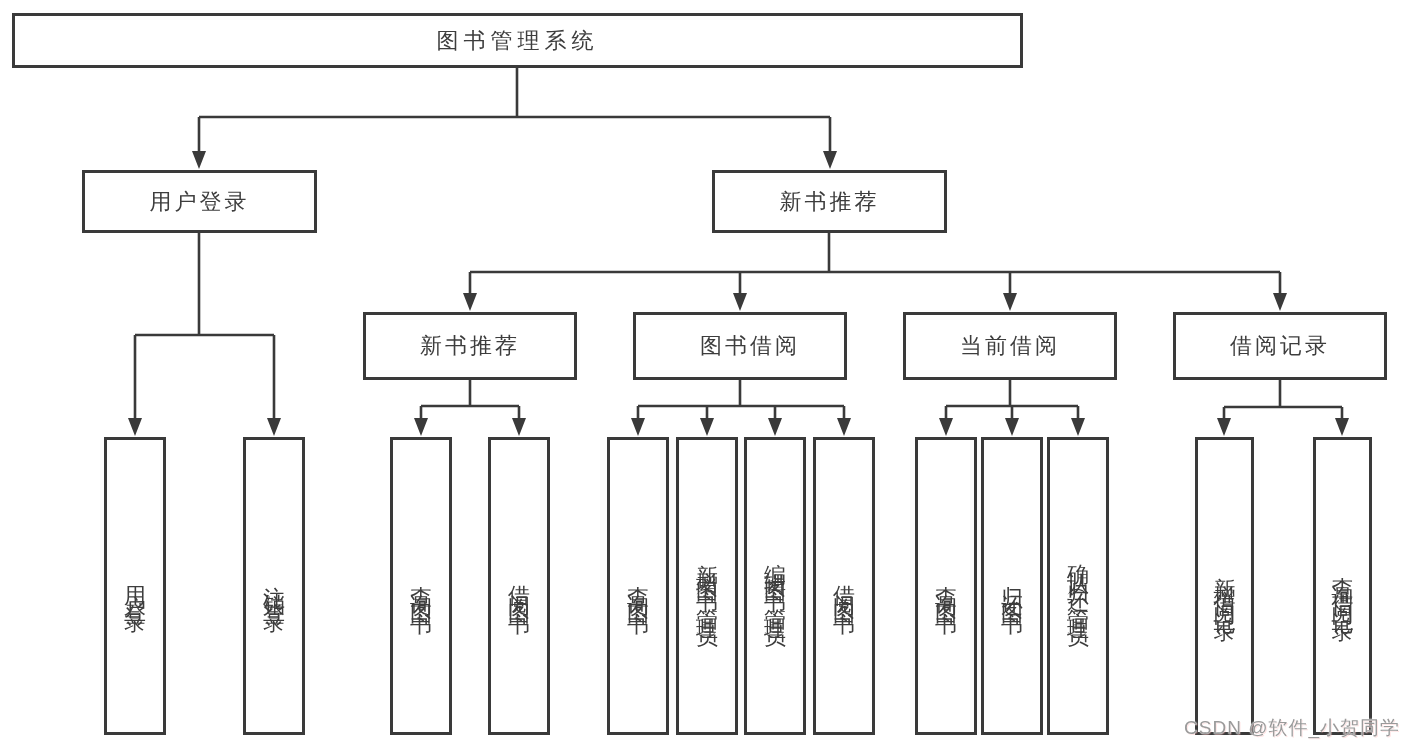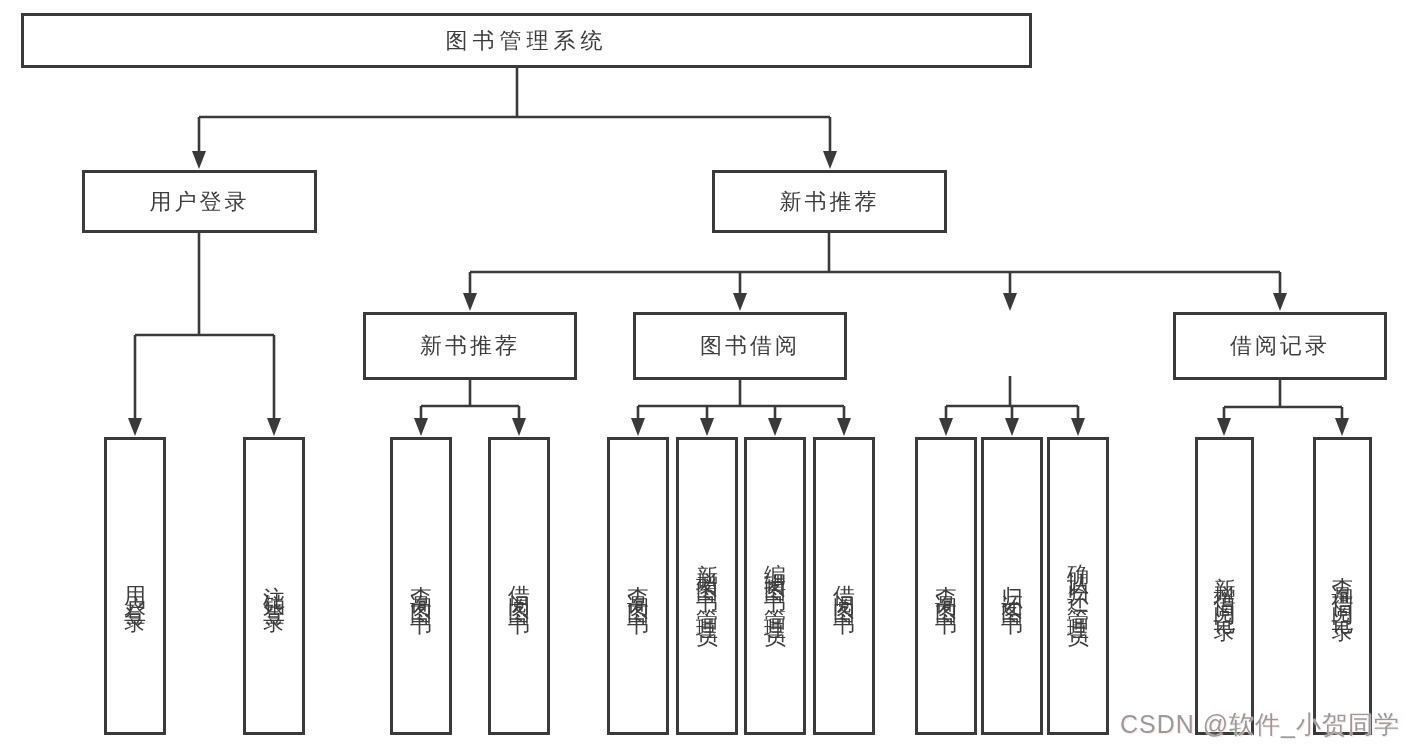--- a/index.html
+++ b/index.html
@@ -22,21 +22,21 @@
     box-sizing:border-box;
     border:3px solid var(--line);
     background:var(--bg);
     display:flex;align-items:center;justify-content:center;
     color:var(--text);
     font-size:22px;
     letter-spacing:3px;
     white-space:nowrap;
   }
   
-  .n-root{left:12px;top:13px;width:1011px;height:55px;letter-spacing:5px;margin-left:9px;}
+  .n-root{left:12px;top:13px;width:1011px;height:55px;letter-spacing:5px;}
   
   .n-l2{top:170px;height:63px;width:235px;}
   .n-user-login{left:82px;}
   .n-book-mgmt{left:712px;}
   
   .n-l3{top:312px;height:68px;width:214px;}
   .n-recommend{left:363px;}
   .n-borrow{left:633px;padding-left:20px;}
   .n-current{left:903px;}
   .n-records{left:1173px;}
@@ -57,21 +57,21 @@
   .lf-7{left:744px;}
   .lf-8{left:813px;}
   .lf-9{left:915px;}
   .lf-10{left:981px;}
   .lf-11{left:1047px;}
   .lf-12{left:1195px;width:59px;}
   .lf-13{left:1313px;width:59px;}
   .watermark{
     position:absolute;
     right:5px;bottom:6px;
-    font-size:25px;
+    font-size:19px;
     letter-spacing:1px;
     color:var(--wm);
     text-shadow:0 0 2px #ffffff,0 0 1px #ffffff,1px 1px 0 rgba(255,120,120,0.25);
     z-index:5;
   }
 </style>
 </head>
 <body>
 
 <div class="stage">
@@ -93,20 +93,21 @@
              M1217 418h14L1224 436Z M1335 418h14L1342 436Z"></path>
   </svg>
 
   <div class="node n-root">图书管理系统</div>
 
   <div class="node n-l2 n-user-login">用户登录</div>
   <div class="node n-l2 n-book-mgmt">新书推荐</div>
 
   <div class="node n-l3 n-recommend">新书推荐</div>
   <div class="node n-l3 n-borrow">图书借阅</div>
+  <div class="node n-l3 n-current">当前借阅</div>
   <div class="node n-l3 n-records">借阅记录</div>
 
   <div class="node leaf lf-1">
     <span>用户登录</span>
   </div>
   <div class="node leaf lf-2">
     <span>注销登录</span>
   </div>
 
   <div class="node leaf lf-3">

